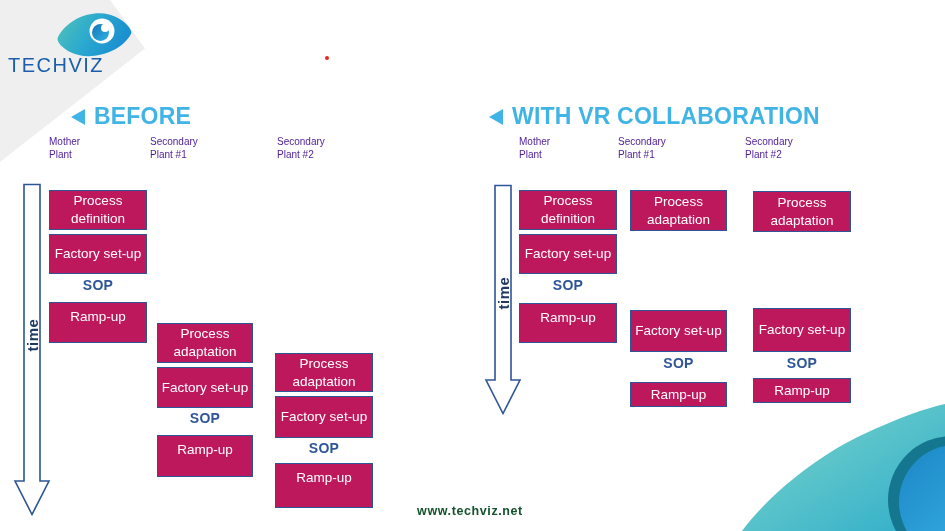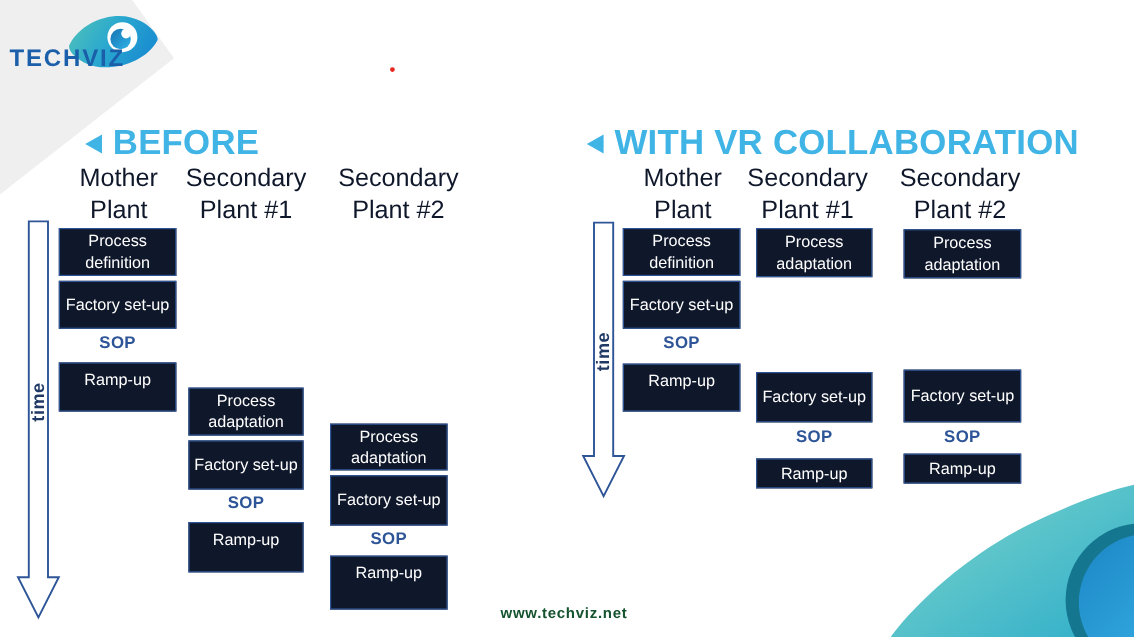--- a/index.html
+++ b/index.html
@@ -7,38 +7,38 @@
     position:relative;width:945px;height:531px;overflow:hidden;background:#ffffff;
     font-family:"Liberation Sans", sans-serif;outline:1px solid #e3e3e3;
   }
   
   .gray-chevron{
     position:absolute;left:0;top:0;width:145px;height:162px;background:#efeff0;
     clip-path:polygon(0 0,76% 0,100% 30%,0 100%);
   }
   .eye-logo{position:absolute;left:55px;top:6px;}
   .brand{
-    position:absolute;left:8px;top:38px;width:120px;
-    color:#1b5faa;font-size:20px;font-weight:700;letter-spacing:1.5px;
+    position:absolute;left:8px;top:54px;width:120px;
+    color:#1b5faa;font-size:20px;font-weight:400;letter-spacing:1.5px;
   }
   .red-dot{position:absolute;left:325px;top:56px;width:4px;height:4px;border-radius:50%;background:#e8251f;}
   
   .sec-title{position:absolute;display:flex;align-items:center;gap:9px;}
   .tri{width:0;height:0;border-top:8px solid transparent;border-bottom:8px solid transparent;border-right:14px solid #41b4e6;}
-  .sec-title-text{color:#41b4e6;font-size:29px;font-weight:700;letter-spacing:0.2px;white-space:nowrap;}
+  .sec-title-text{color:#41b4e6;font-size:23px;font-weight:700;letter-spacing:0.2px;white-space:nowrap;}
   .t-before{left:71px;top:103px;}
   .t-vr{left:489px;top:103px;}
   
   .col-header{
-    position:absolute;top:136px;text-align:center;color:#0f172a;
-    font-size:21px;line-height:1.28;white-space:pre-line;
+    position:absolute;top:136px;color:#4c1d95;
+    font-size:10px;line-height:1.28;white-space:pre-line;
   }
   
   .step-box{
-    position:absolute;background:#0f172a;border:1.5px solid #2e5597;box-sizing:border-box;
+    position:absolute;background:#be185d;border:1.5px solid #2e5597;box-sizing:border-box;
     color:#ffffff;font-size:13.5px;line-height:1.3;text-align:center;
     display:flex;align-items:center;justify-content:center;padding:1px 2px;
   }
   .step-box.top-align{align-items:flex-start;padding-top:5px;}
   .sop{
     position:absolute;text-align:center;color:#2e5597;font-size:14px;font-weight:700;letter-spacing:0.3px;
   }
   
   .time-arrow{position:absolute;}
   .time-label{

